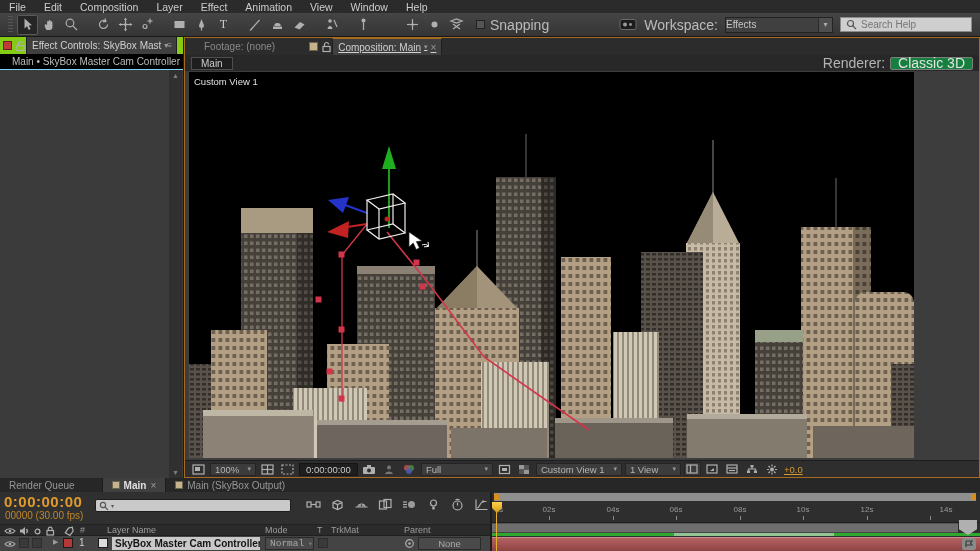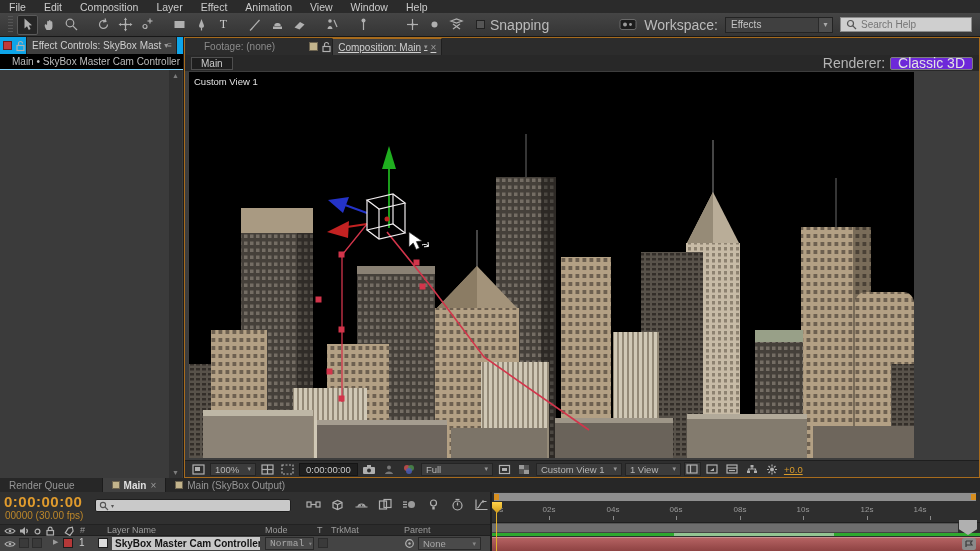--- a/index.html
+++ b/index.html
@@ -21,53 +21,53 @@
     display:flex; align-items:center; padding-left:8px; gap:1px; }
   .grip { width:5px; height:18px; margin-right:3px;
     background:repeating-linear-gradient(#555 0 1px, transparent 1px 3px); }
   .tool { width:21px; height:20px; display:flex; align-items:center; justify-content:center; border-radius:2px; }
   .tool.active { background:#262626; box-shadow:inset 0 0 0 1px #5a5a5a; }
   .tsep { width:9px; }
   .ttext { font-size:14px; color:#bbb; }
   #snapbox { width:9px; height:9px; background:#555; border:1px solid #222; margin:0 4px 0 8px; }
   #tb-right { margin-left:auto; display:flex; align-items:center; gap:7px; padding-right:8px; }
   #ws-dd { width:108px; height:16px; background:#404040; border:1px solid #232323;
-    display:flex; align-items:center; font-size:10px; color:#c5c5c5; padding-left:5px; }
+    display:flex; align-items:center; font-size:10px; color:#c5c5c5; }
   #ws-dd .arr { margin-left:auto; width:14px; height:14px; background:#4e4e4e; border-left:1px solid #2a2a2a;
     display:flex; align-items:center; justify-content:center; font-size:8px; color:#aaa; }
   #help-search { width:132px; height:15px; background:#cfcfcf; border:1px solid #8a8a8a;
     display:flex; align-items:center; gap:4px; padding:0 5px; }
   #help-search input { border:0; background:transparent; font-size:10px; color:#444; width:100px; outline:none;
     font-family:"Liberation Sans",sans-serif; }
 
   
   #fx-panel { position:absolute; left:0; top:37px; width:184px; height:441px; background:#3a3a3a;
     border-right:1px solid #1d1d1d; }
-  .ptabbar { height:17px; background:#0ea5e9; display:flex; align-items:center; font-size:10px; }
+  .ptabbar { height:17px; background:#84cc16; display:flex; align-items:center; font-size:10px; }
   .swatch { width:9px; height:9px; margin:0 3px; }
   .ptab { height:17px; display:flex; align-items:center; gap:3px; padding:0 5px; background:#3f3f3f;
     border-left:1px solid #1f1f1f; border-right:1px solid #1f1f1f; color:#cfcfcf; }
   .ptab.dim { background:transparent; color:#8a8a8a; border:0; }
   .menu-gl { font-size:8px; color:#9a9a9a; letter-spacing:-1px; }
   #fx-sub { height:16px; background:#000000; border-bottom:1px solid #7dd3fc; font-size:10px; color:#bdbdbd;
     display:flex; align-items:center; padding-left:12px; }
   #fx-content { position:absolute; top:33px; bottom:0; left:0; right:0; background:#3b3b3b; }
   #fx-scroll { position:absolute; right:1px; top:0; bottom:0; width:13px; background:#303030;
     display:flex; flex-direction:column; justify-content:space-between; align-items:center;
     font-size:7px; color:#7d7d7d; padding:2px 0; }
 
   
   #comp-panel { position:absolute; left:184px; top:37px; width:796px; height:441px; background:#3d3d3d;
     border:1px solid #a76b1d; }
   #comp-tabbar { height:17px; background:#2c2c2c; display:flex; align-items:center; font-size:10px; }
   #comp-navrow { height:16px; background:#282828; display:flex; align-items:center; padding:0 6px; }
   #main-btn { background:#1e1e1e; border:1px solid #4e4e4e; color:#cccccc; font-size:10px;
     padding:0 9px; height:13px; display:flex; align-items:center; }
   #renderer { margin-left:auto; display:flex; align-items:center; gap:5px; font-size:14px; color:#b5b5b5;padding-left:24px; }
-  #renderer-btn { background:#6d28d9; border:1px solid #7e7e7e; border-radius:2px; color:#e2e2e2;
+  #renderer-btn { background:#15803d; border:1px solid #7e7e7e; border-radius:2px; color:#e2e2e2;
     padding:0 7px; height:13px; display:flex; align-items:center; }
   #viewport { position:absolute; left:4px; top:34px; width:725px; height:386px; background:#000; overflow:hidden; }
   #view-label { position:absolute; left:5px; top:4px; font-size:9.5px; color:#e0e0e0; z-index:5; }
   #comp-toolbar { position:absolute; left:0; right:0; bottom:0; height:17px; background:#2e2e2e;
     border-top:1px solid #1e1e1e; display:flex; align-items:center; gap:3px; padding:0 5px;
     font-size:9.5px; color:#b5b5b5; }
   .dd { background:#3c3c3c; border:1px solid #242424; height:13px; display:flex; align-items:center;
     gap:4px; padding:0 4px; }
   .dd .arr { font-size:7px; color:#999; }
   .cbtn { width:17px; height:14px; display:flex; align-items:center; justify-content:center; }
@@ -647,42 +647,42 @@
       <div id="layer-name">SkyBox Master Cam Controller</div>
       <div class="rowdd" style="left:265px;width:49px;font-family:Liberation Mono, monospace;">
         <span>Normal</span>
         <span class="arr">▾</span>
       </div>
       <div class="togglecell" style="left:318px;"></div>
       <svg class="abs" style="left:404px;top:2px;" width="11" height="11">
           <circle class="ic" cx="5.5" cy="5.5" r="3.8"></circle>
           <circle class="icf" cx="5.5" cy="5.5" r="1.2"></circle>
         </svg>
-      <div class="rowdd" style="left:418px;width:63px;">
+      <div class="rowdd" style="left:418px;width:63px;flex-direction:column;">
         <span>None</span>
         <span class="arr">▾</span>
       </div>
     </div>
   </div>
 
   <div id="tl-right">
     <div id="navigator">
       <div id="nav-thumb"></div>
       <div class="nav-handle" style="left:0;"></div>
       <div class="nav-handle" style="right:0;"></div>
     </div>
     <div id="ruler">
       <span class="tick" style="left:7px;">0s</span>
       <span class="tick" style="left:57px;">02s</span>
       <span class="tick" style="left:121px;">04s</span>
       <span class="tick" style="left:184px;">06s</span>
       <span class="tick" style="left:248px;">08s</span>
       <span class="tick" style="left:311px;">10s</span>
       <span class="tick" style="left:375px;">12s</span>
-      <span class="tick" style="left:428px;">14s</span>
+      <span class="tick" style="left:454px;">14s</span>
       <div class="tickmark" style="left:57px;"></div>
         <div class="tickmark" style="left:121px;"></div>
       <div class="tickmark" style="left:184px;"></div>
         <div class="tickmark" style="left:248px;"></div>
       <div class="tickmark" style="left:311px;"></div>
         <div class="tickmark" style="left:375px;"></div>
       <div class="tickmark" style="left:438px;"></div>
     </div>
     <div id="workarea"></div>
     <div id="greenline">

